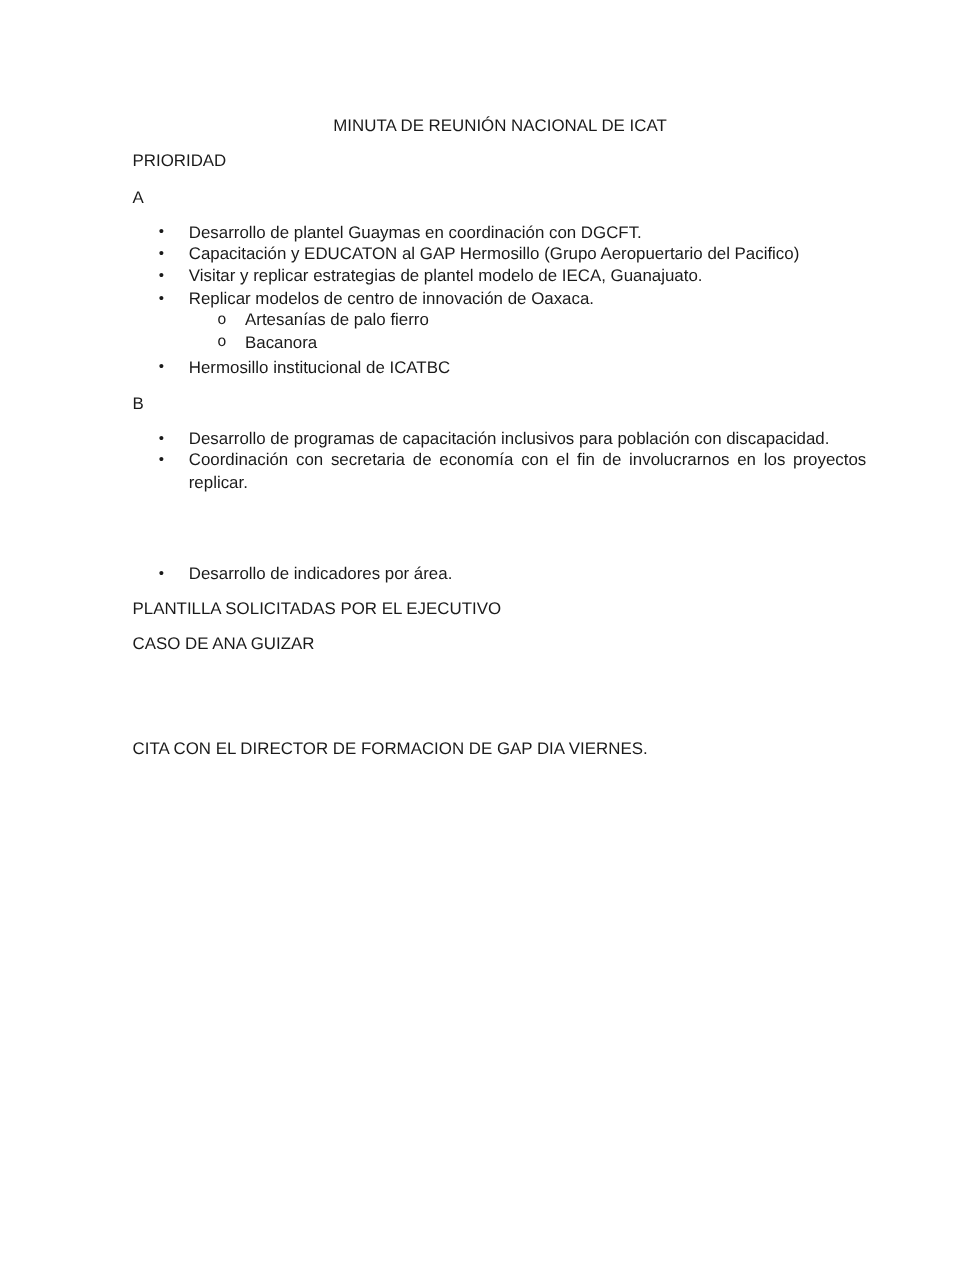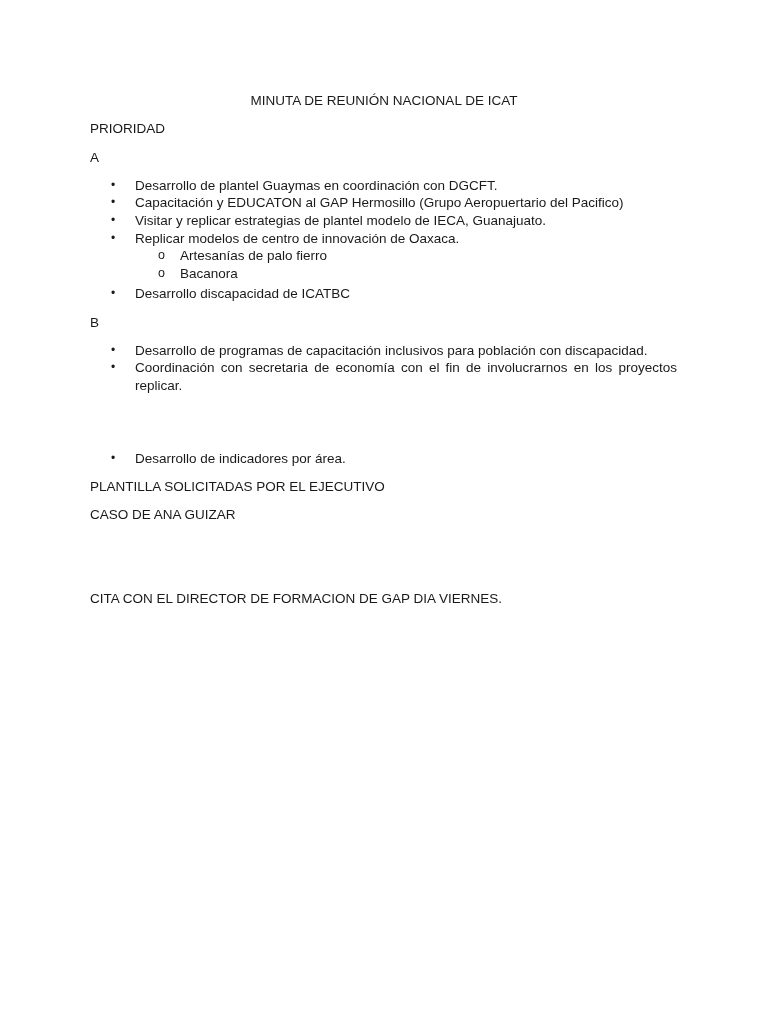--- a/index.html
+++ b/index.html
@@ -11,21 +11,21 @@
       width: 768px;
       height: 1024px;
       position: relative;
       overflow: hidden;
       font-family: "Liberation Sans", sans-serif;
       color: #1a1a1a;
       font-size: 13.5px;
     }
     .page {
       position: absolute;
-      left: 0;
+      left: 16px;
       top: 0;
       width: 665px;
       height: 1024px;
       background: #ffffff;
     }
     .line {
       position: absolute;
       left: 90px;
       white-space: nowrap;
       line-height: 17px;
@@ -104,21 +104,21 @@
         <span class="sub-text" style="top:247px;">Artesanías de palo fierro</span>
       </div>
       <div>
         <span class="sub-bullet" style="top:265px;">o</span>
         <span class="sub-text" style="top:265px;">Bacanora</span>
       </div>
     </div>
 
     <div>
       <span class="bullet" style="top:285px;">•</span>
-      <span class="bullet-text" style="top:285px;">Desarrollo discapacidad de ICATBC</span>
+      <span class="bullet-text" style="top:285px;">Hermosillo institucional de ICATBC</span>
     </div>
   </div>
 
   <div class="line" style="top:314px;">B</div>
 
   <div>
     <div>
       <span class="bullet" style="top:342px;">•</span>
       <span class="bullet-text" style="top:342px;">Desarrollo de programas de capacitación inclusivos para población con discapacidad.</span>
     </div>

